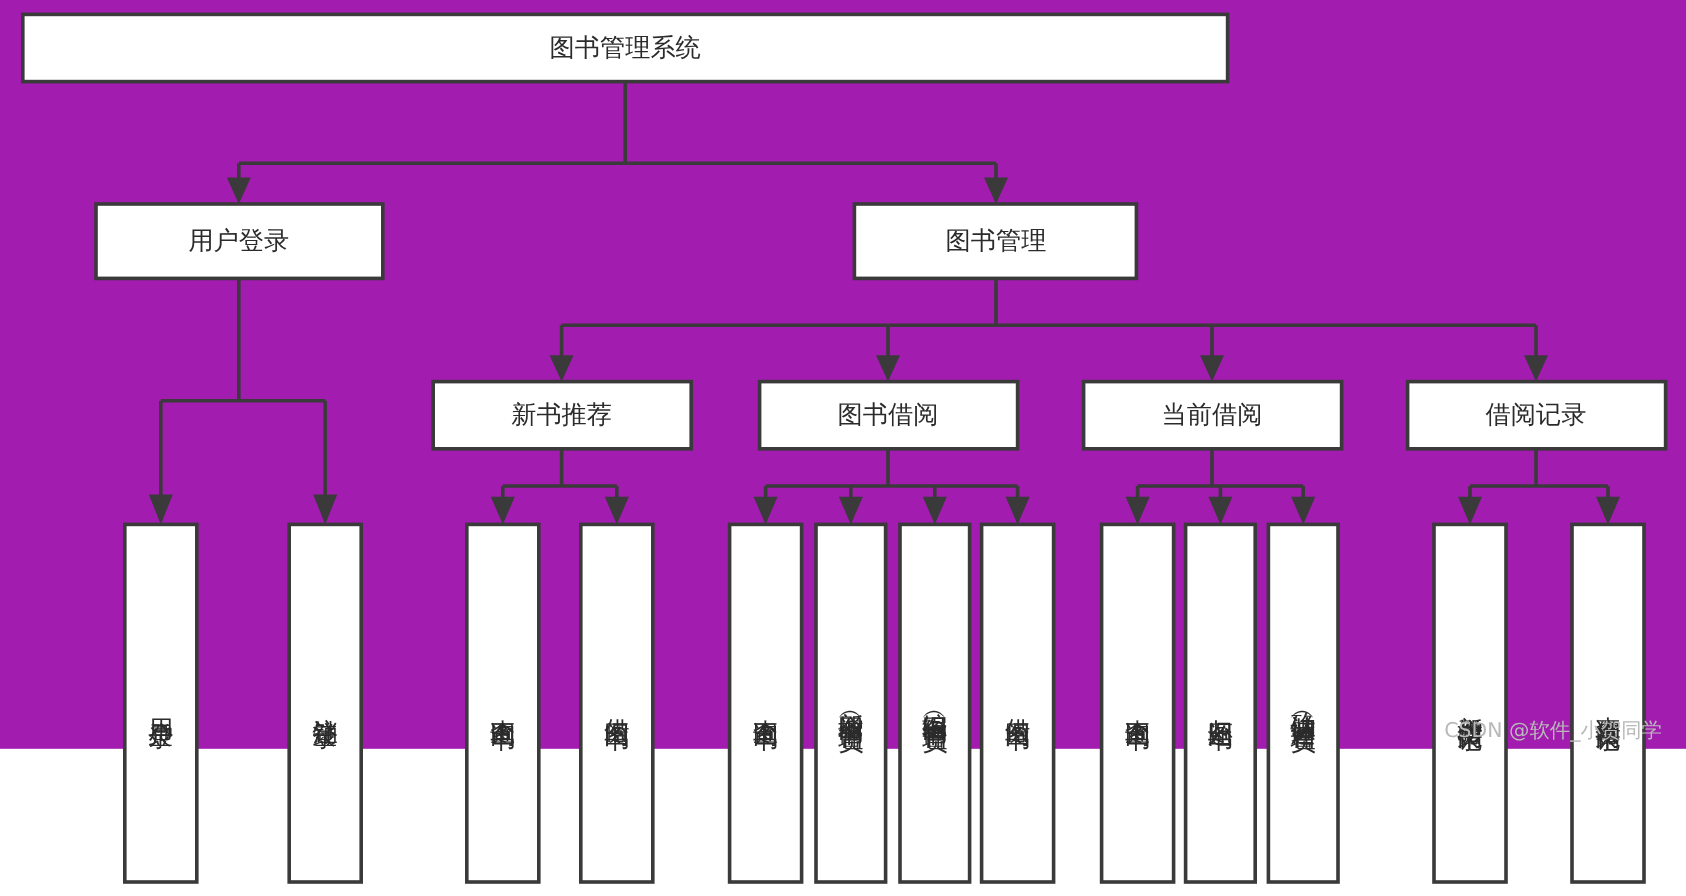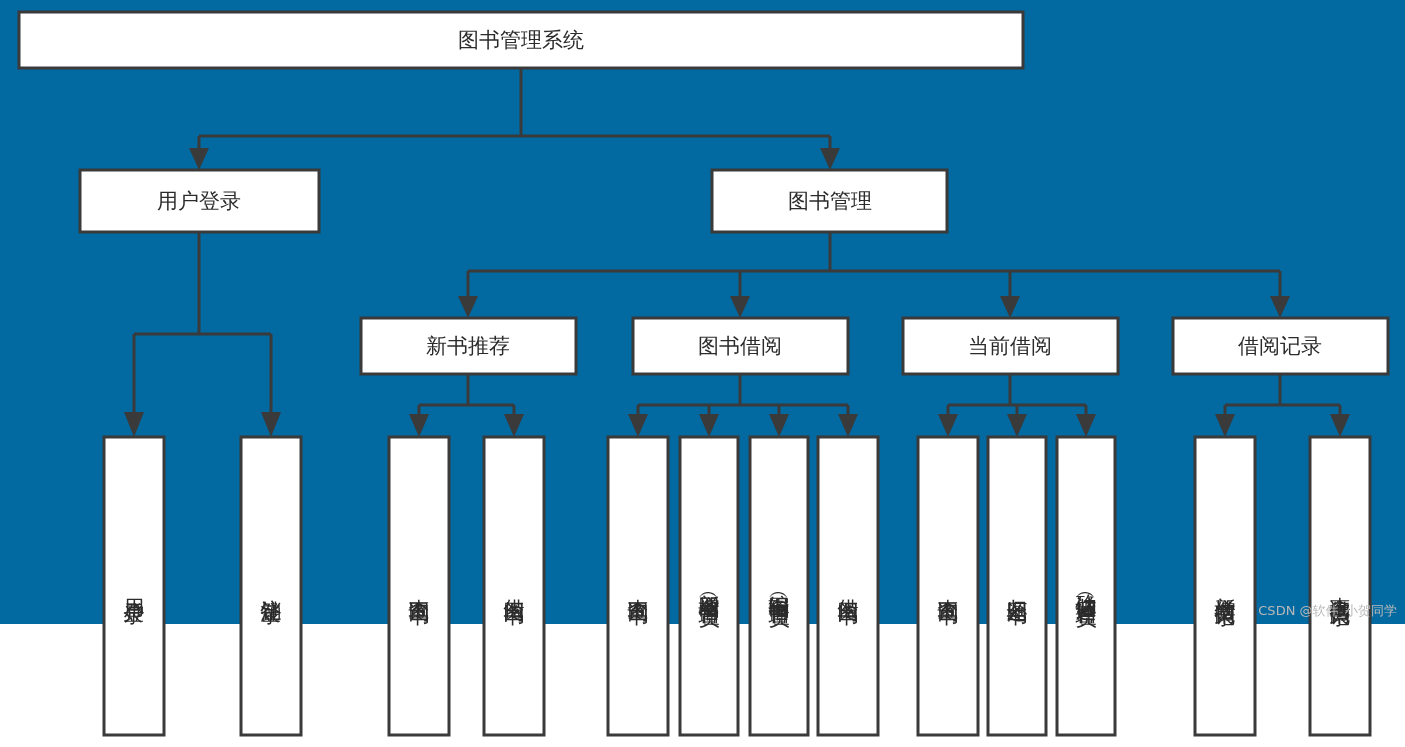--- a/index.html
+++ b/index.html
@@ -10,21 +10,21 @@
   body {
     width: 1405px;
     height: 747px;
     font-family: "DejaVu Sans", "Liberation Sans", sans-serif;
     overflow: hidden;
   }
   #diagram-root {
     position: relative;
     width: 1405px;
     height: 624px;
-    background: #0369a1;
+    background: #a21caf;
   }
   svg.diagram {
     position: absolute;
     left: 0;
     top: 0;
     width: 1405px;
     height: 747px;
   }
   .node-box {
     fill: #ffffff;
@@ -53,24 +53,24 @@
     font-size: 21px;
     fill: #2b2b2b;
     writing-mode: vertical-rl;
     text-orientation: upright;
     letter-spacing: 2px;
     dominant-baseline: central;
     text-anchor: middle;
   }
   .watermark {
     position: absolute;
-    right: 8px;
+    right: 20px;
     bottom: 4px;
     font-family: "DejaVu Sans", "Liberation Sans", sans-serif;
-    font-size: 13px;
+    font-size: 17px;
     color: #b9b9b9;
     white-space: nowrap;
     pointer-events: none;
   }
 </style>
 </head>
 <body>
 
 <div id="diagram-root">
 

